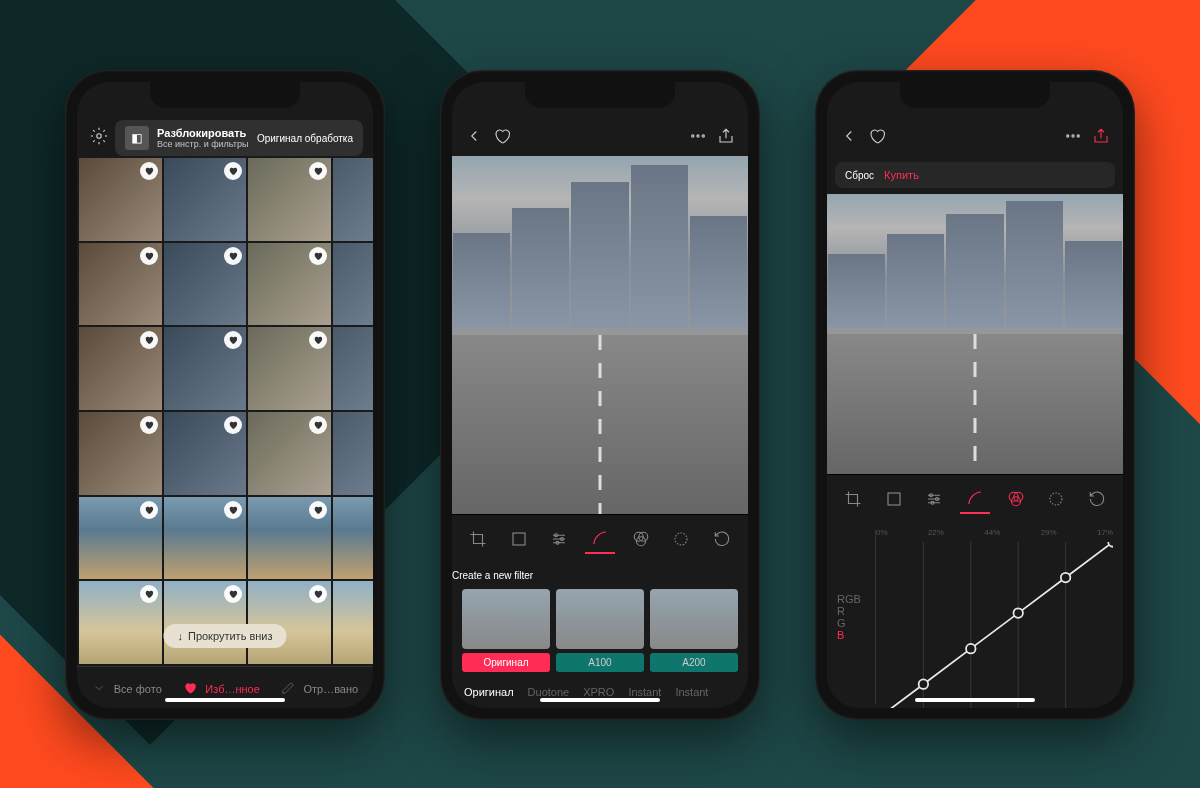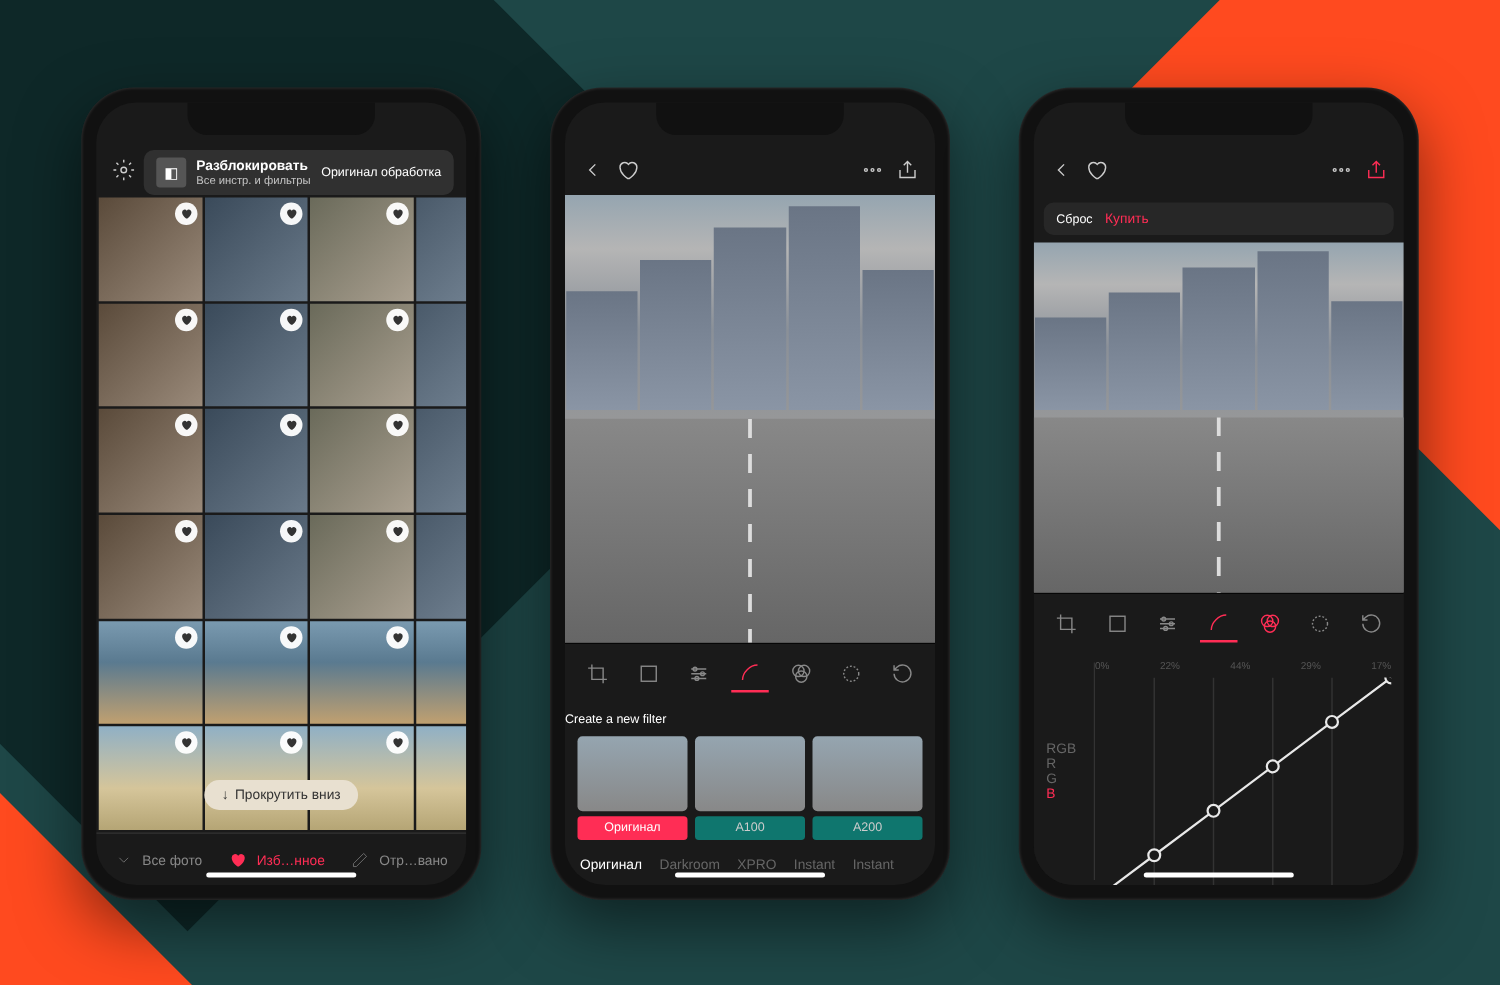--- a/index.html
+++ b/index.html
@@ -355,21 +355,21 @@
             <div class="filter-thumb"></div>
             <div class="filter-label">A100</div>
           </div>
           <div class="filter-item">
             <div class="filter-thumb"></div>
             <div class="filter-label">A200</div>
           </div>
         </div>
 <div class="cat-row" id="cats2">
           <span class="cat-item active">Оригинал</span>
-          <span class="cat-item">Darkroom</span>
+          <span class="cat-item">Duotone</span>
           <span class="cat-item">XPRO</span>
           <span class="cat-item">Instant</span>
           <span class="cat-item">Instant</span>
         </div>
 <div class="home-ind"></div>
 </div>
 </div>
 
 <div class="phone">
 <div class="screen">

